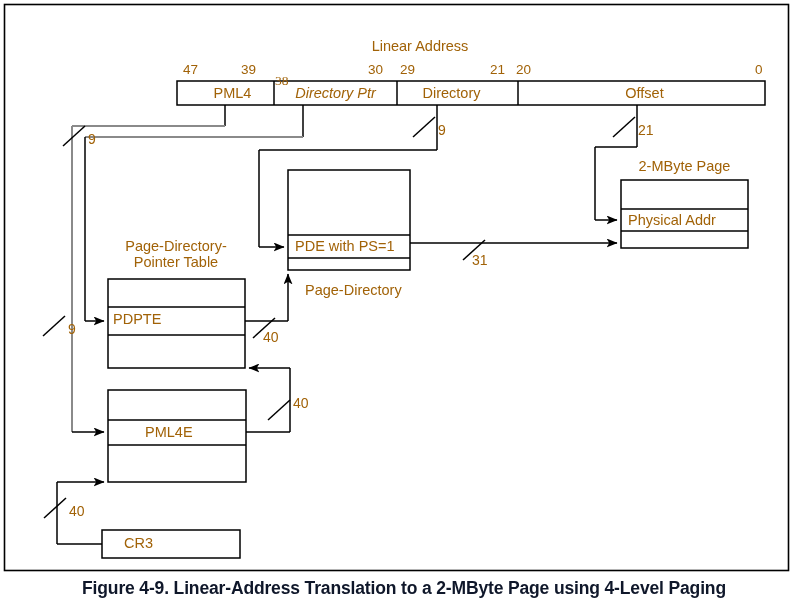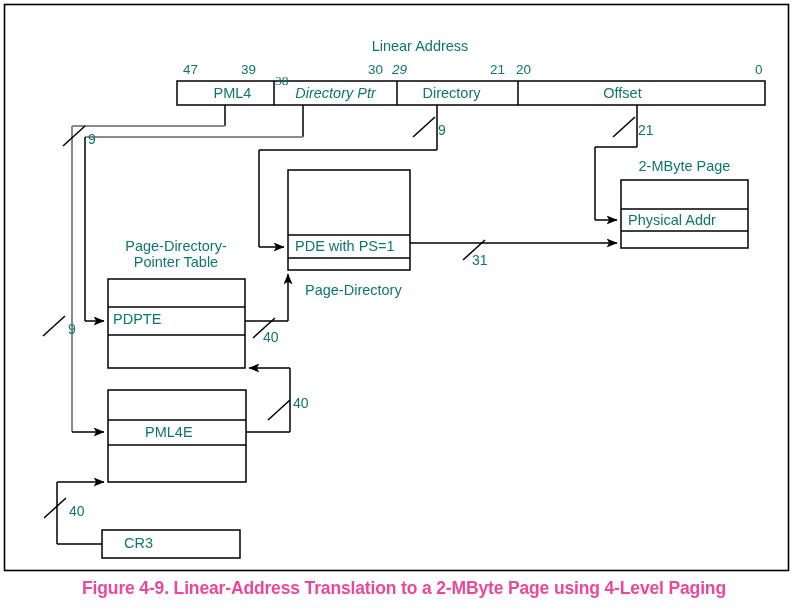--- a/index.html
+++ b/index.html
@@ -23,21 +23,21 @@
     position: absolute;
     left: 0;
     top: 0;
     width: 808px;
     height: 613px;
   }
   .lbl {
     position: absolute;
     font-family: "Liberation Sans", sans-serif;
     font-size: 14.5px;
-    color: #0f766e;
+    color: #a16207;
     white-space: nowrap;
     line-height: 1.15;
   }
   .lbl.bit {
     font-size: 13.5px;
   }
   .lbl.slash {
     font-size: 14px;
   }
   .lbl.center {
@@ -45,21 +45,21 @@
   }
   .caption {
     position: absolute;
     left: 0;
     top: 578px;
     width: 808px;
     text-align: center;
     font-family: "Liberation Sans", sans-serif;
     font-size: 17.5px;
     font-weight: bold;
-    color: #ec4899;
+    color: #0f172a;
     letter-spacing: -0.15px;
     white-space: nowrap;
   }
 </style>
 </head>
 <body>
 
 <div id="figure">
 
   <svg id="diagram-svg" viewBox="0 0 808 613" xmlns="http://www.w3.org/2000/svg">
@@ -167,29 +167,29 @@
       <line x1="463" y1="260" x2="485" y2="240"></line>
     </g>
   </svg>
 
   <div class="lbl center" style="left:355px; top:38px; width:130px;">Linear Address</div>
 
   <div class="lbl bit" style="left:183px; top:62px;">47</div>
   <div class="lbl bit" style="left:241px; top:62px;">39</div>
   <div class="lbl bit" style="left:275px; top:73px;font-family:Liberation Serif, serif;">38</div>
   <div class="lbl bit" style="left:368px; top:62px;">30</div>
-  <div class="lbl bit" style="left:392px; top:62px;font-style:italic;">29</div>
+  <div class="lbl bit" style="left:400px; top:62px;">29</div>
   <div class="lbl bit" style="left:490px; top:62px;">21</div>
   <div class="lbl bit" style="left:516px; top:62px;">20</div>
   <div class="lbl bit" style="left:755px; top:62px;">0</div>
 
   <div class="lbl center" style="left:177px; top:85px; width:97px;padding-left:7px;">PML4</div>
   <div class="lbl center" style="left:274px; top:85px; width:123px;font-style:italic;">Directory Ptr</div>
   <div class="lbl center" style="left:397px; top:85px; width:109px;">Directory</div>
-  <div class="lbl center" style="left:518px; top:85px; width:209px;">Offset</div>
+  <div class="lbl center" style="left:540px; top:85px; width:209px;">Offset</div>
 
   <div class="lbl slash" style="left:88px; top:131px;">9</div>
   <div class="lbl slash" style="left:68px; top:321px;">9</div>
   <div class="lbl slash" style="left:438px; top:122px;">9</div>
   <div class="lbl slash" style="left:638px; top:122px;">21</div>
   <div class="lbl slash" style="left:69px; top:503px;">40</div>
   <div class="lbl slash" style="left:293px; top:395px;">40</div>
   <div class="lbl slash" style="left:263px; top:329px;">40</div>
   <div class="lbl slash" style="left:472px; top:252px;">31</div>
 

